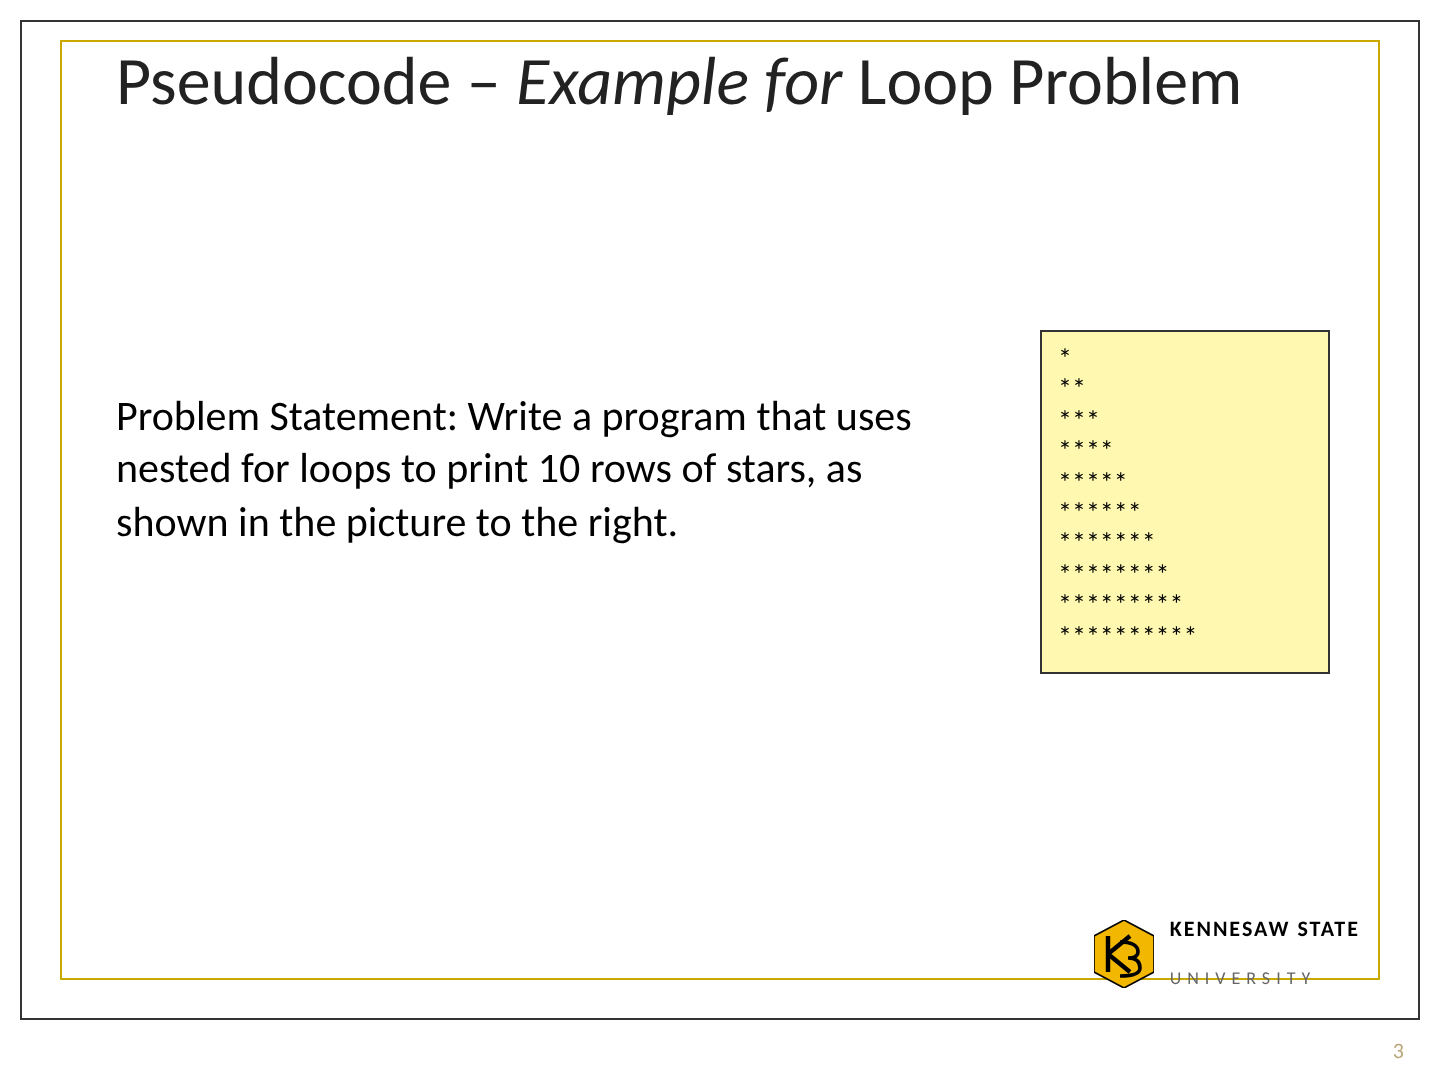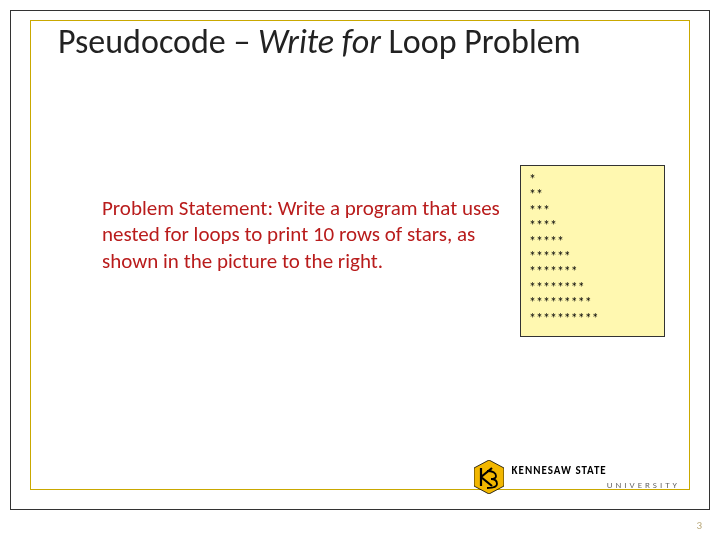--- a/index.html
+++ b/index.html
@@ -37,23 +37,22 @@
     line-height: 1.15;
     font-weight: 400;
   }
   .title .italic { font-style: italic; }
   .body-text {
     position: absolute;
     top: 195px;
     left: 58px;
     width: 420px;
     font-size: 21px;
-    color: #b91c1c;
+    color: #000000;
     line-height: 1.25;
-    margin-left: 44px;
   }
   .star-box {
     position: absolute;
     top: 165px;
     left: 520px;
     width: 145px;
     background: #fff8b0;
     border: 1px solid #333;
     padding: 6px 8px 10px 8px;
     font-family: Calibri, Arial, sans-serif;
@@ -71,21 +70,21 @@
     gap: 8px;
   }
   .logo-mark {
     width: 30px;
     height: 34px;
     position: relative;
   }
   .logo-mark svg { width: 100%; height: 100%; }
   .logo-text {
     display: flex;
-    flex-direction: row;
+    flex-direction: column;
     line-height: 1;
   }
   .logo-text .line1 {
     font-size: 11px;
     letter-spacing: 1px;
     color: #000;
     font-weight: 600;
   }
   .logo-text .line2 {
     font-size: 9px;
@@ -101,21 +100,21 @@
     color: #b9a87a;
   }
 </style>
 </head>
 <body>
 
 <div class="outer-border"></div>
 <div class="inner-border"></div>
 
 <div class="title">
-  <span>Pseudocode – </span><span class="italic">Write for </span><span>Loop Problem</span>
+  <span>Pseudocode – </span><span class="italic">Example for </span><span>Loop Problem</span>
 </div>
 
 <div class="body-text">Problem Statement: Write a program that uses nested for loops to print 10 rows of stars, as shown in the picture to the right.</div>
 
 <div class="star-box">
   <div class="star-row">*</div>
   <div class="star-row">**</div>
   <div class="star-row">***</div>
   <div class="star-row">****</div>
   <div class="star-row">*****</div>

